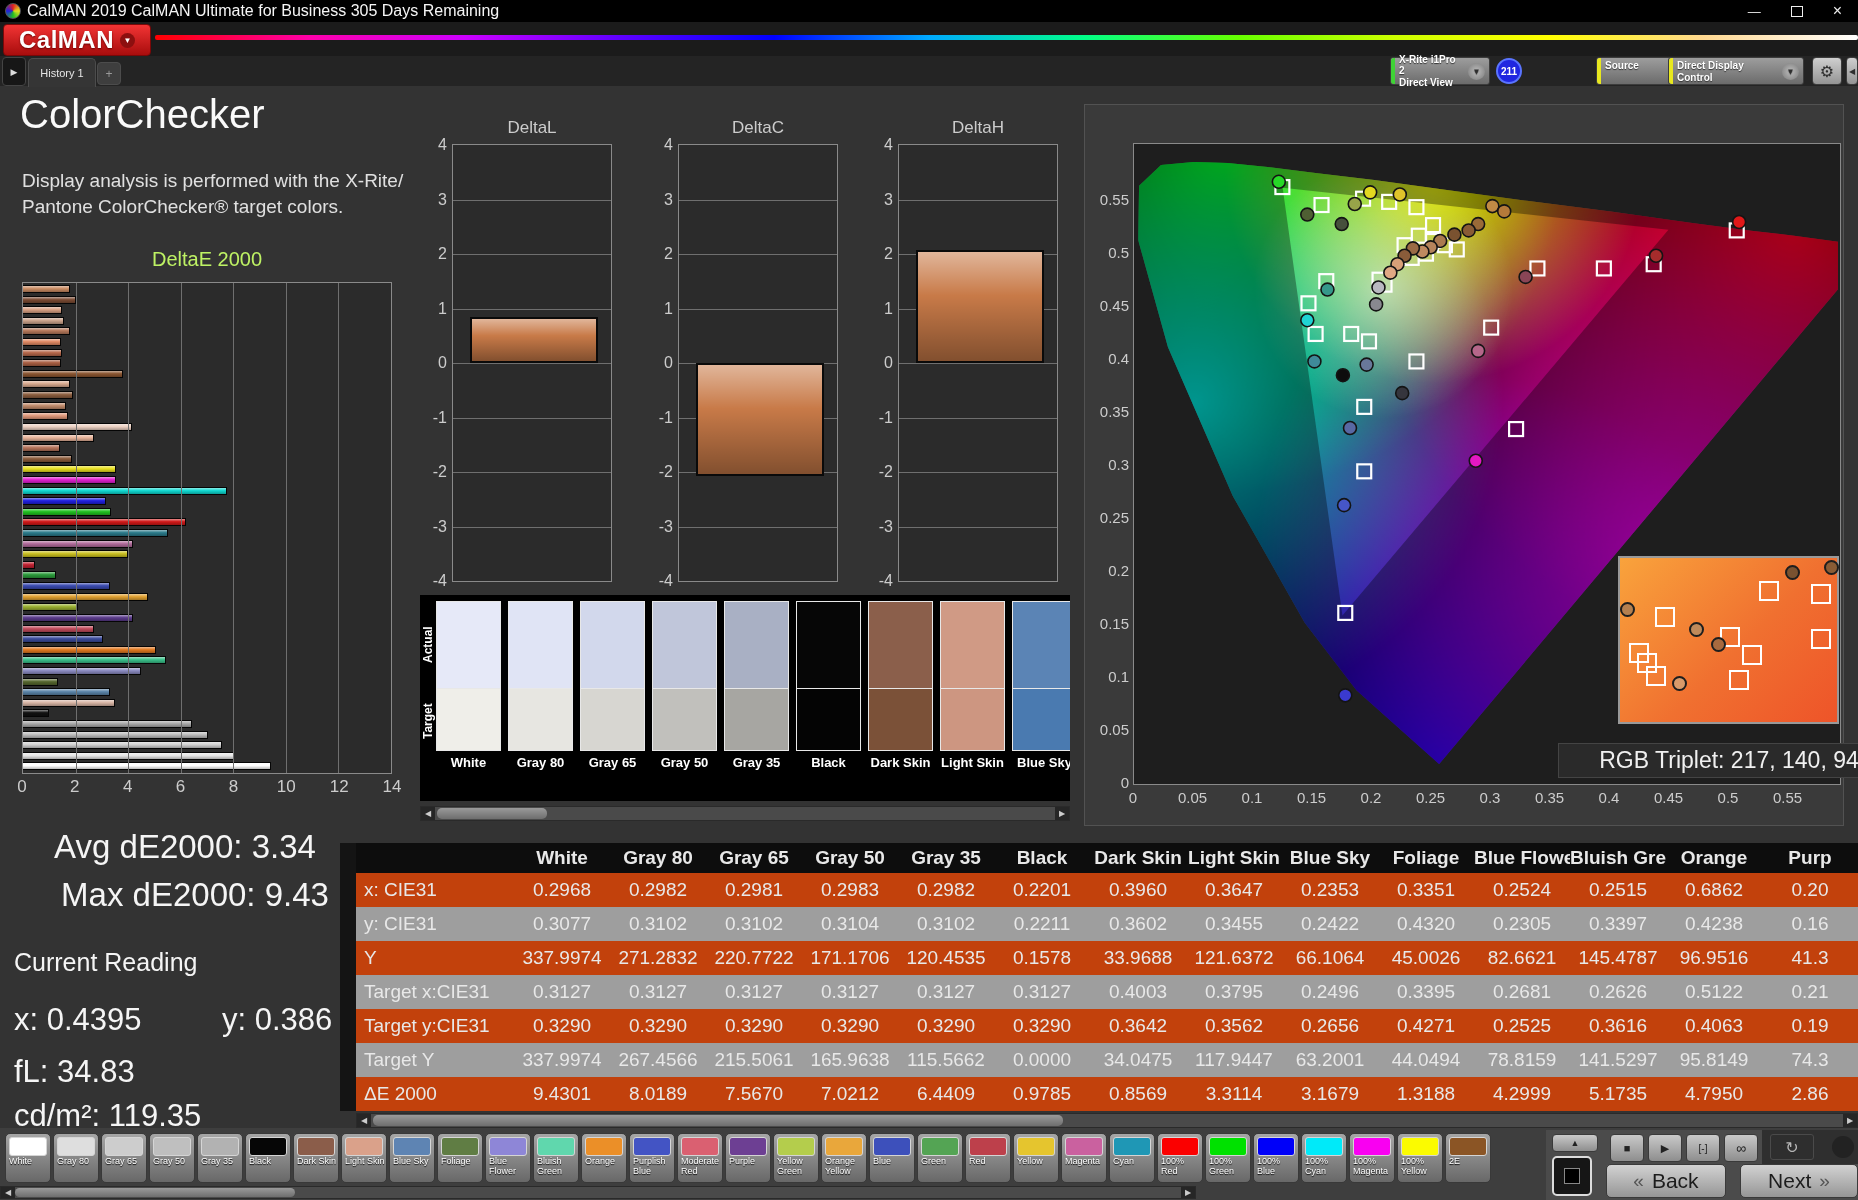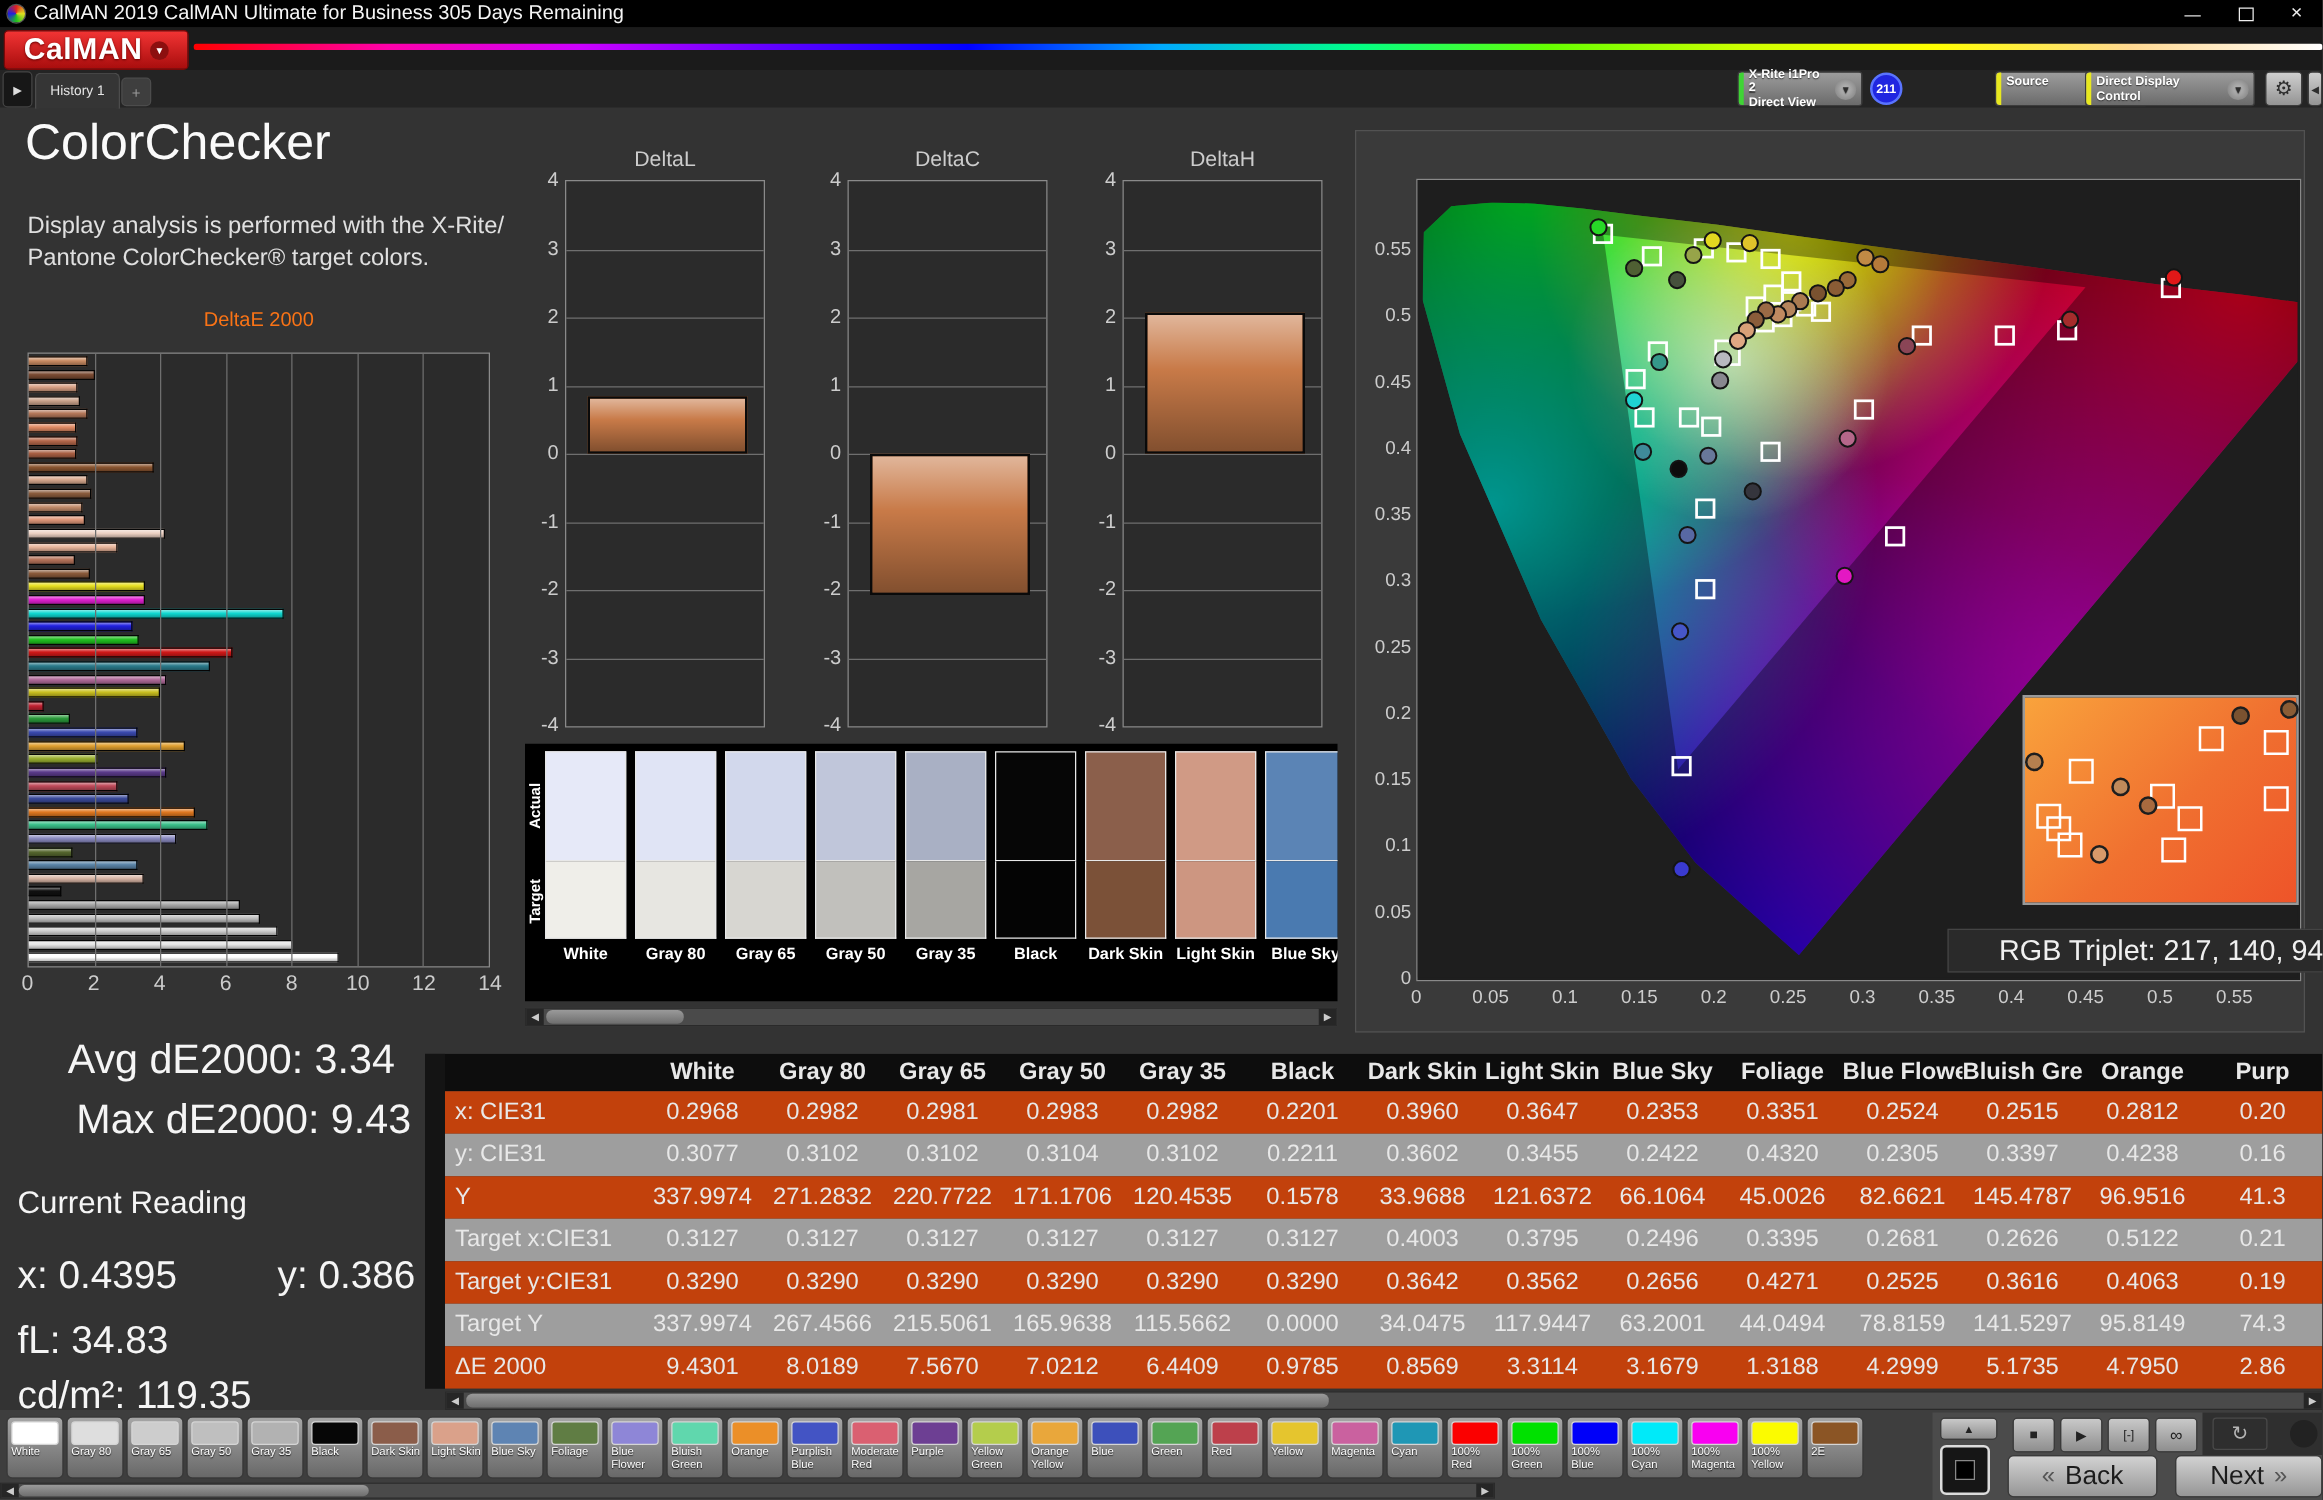--- a/index.html
+++ b/index.html
@@ -47,21 +47,21 @@
   #badge-211{position:absolute;left:1496px;top:2px;width:26px;height:26px;border-radius:50%;
       background:#2026e0;border:2px solid #5a74ff;color:#fff;font-size:10px;font-weight:bold;
       display:flex;align-items:center;justify-content:center;box-sizing:border-box}
   .sq-btn{position:absolute;top:1px;height:28px;border-radius:4px;background:linear-gradient(180deg,#cfcfcf,#949494);
       border:1px solid #3c3c3c;color:#2e2e2e;display:flex;align-items:center;justify-content:center;box-sizing:border-box}
 
   
   #cc-title{position:absolute;left:20px;top:92px;font-size:40px;color:#fafafa}
   #cc-sub{position:absolute;left:22px;top:168px;font-size:19px;line-height:1.35;color:#e0e0e0}
 
-  #de-title{position:absolute;left:22px;top:248px;width:370px;text-align:center;font-size:16px;color:#f97316}
+  #de-title{position:absolute;left:22px;top:248px;width:370px;text-align:center;font-size:20px;color:#bef264}
   #de-chart{position:absolute;left:22px;top:282px;width:370px;height:492px;background:#2b2b2b;
             border:1px solid #8a8a8a;box-sizing:border-box}
   .de-grid{position:absolute;top:0;bottom:0;width:1px;background:#6f6f6f}
   #de-bars{position:absolute;left:0;top:0;bottom:0;right:0;display:flex;flex-direction:column;
            justify-content:space-between;padding:2px 0}
   .de-bar{height:8px;border:1px solid #050505;border-left:none;box-sizing:border-box;
           background-image:linear-gradient(180deg,rgba(255,255,255,.5),rgba(255,255,255,0) 45%,rgba(0,0,0,.28))}
   #de-xticks{position:absolute;left:22px;top:777px;width:370px;height:20px}
   .de-xtick{position:absolute;transform:translateX(-50%);font-size:17px;color:#ccc}
 
@@ -575,21 +575,21 @@
       <div class="cell">0.2981</div>
       <div class="cell">0.2983</div>
       <div class="cell">0.2982</div>
       <div class="cell">0.2201</div>
       <div class="cell">0.3960</div>
       <div class="cell">0.3647</div>
       <div class="cell">0.2353</div>
       <div class="cell">0.3351</div>
       <div class="cell">0.2524</div>
       <div class="cell">0.2515</div>
-      <div class="cell">0.2812</div>
+      <div class="cell">0.6862</div>
       <div class="cell">0.20</div>
     </div>
     <div class="trow light">
       <div class="cell rlabel">y: CIE31</div>
       <div class="cell">0.3077</div>
       <div class="cell">0.3102</div>
       <div class="cell">0.3102</div>
       <div class="cell">0.3104</div>
       <div class="cell">0.3102</div>
       <div class="cell">0.2211</div>

